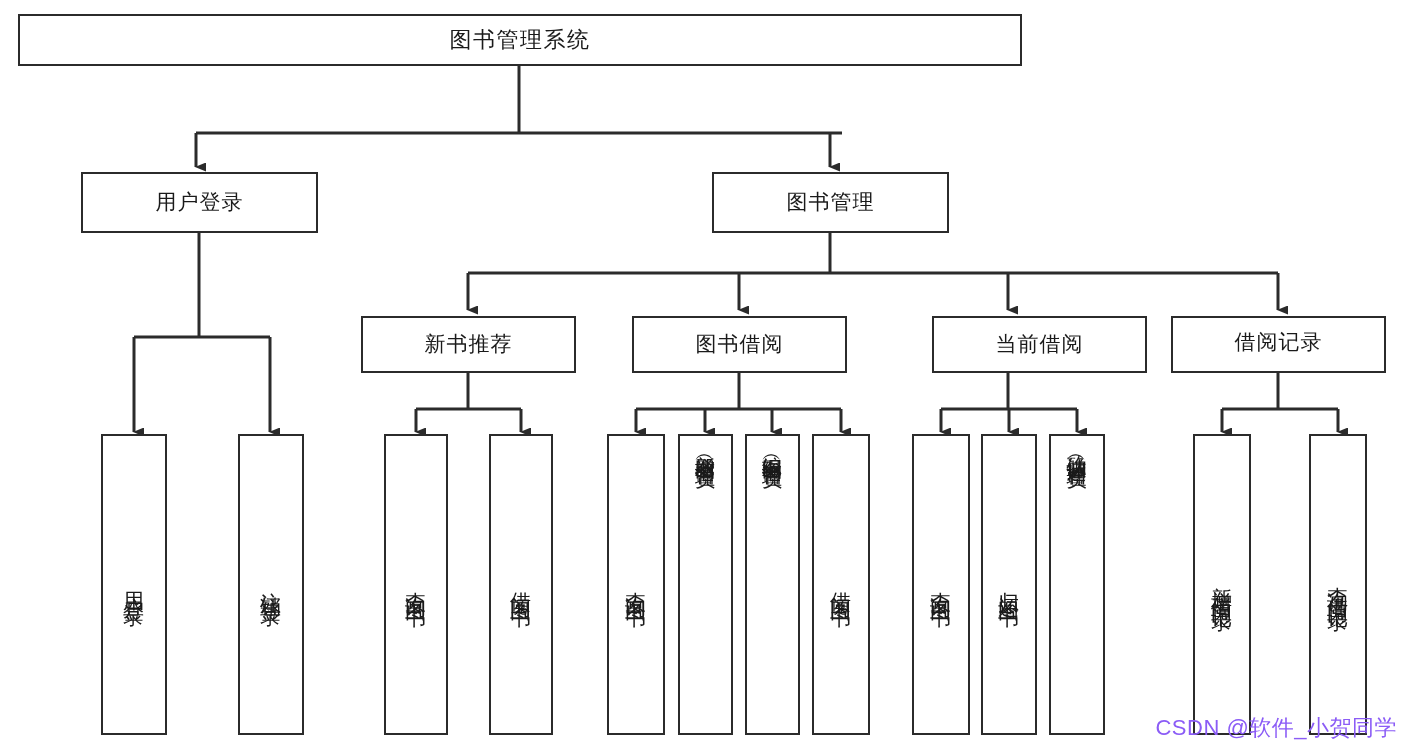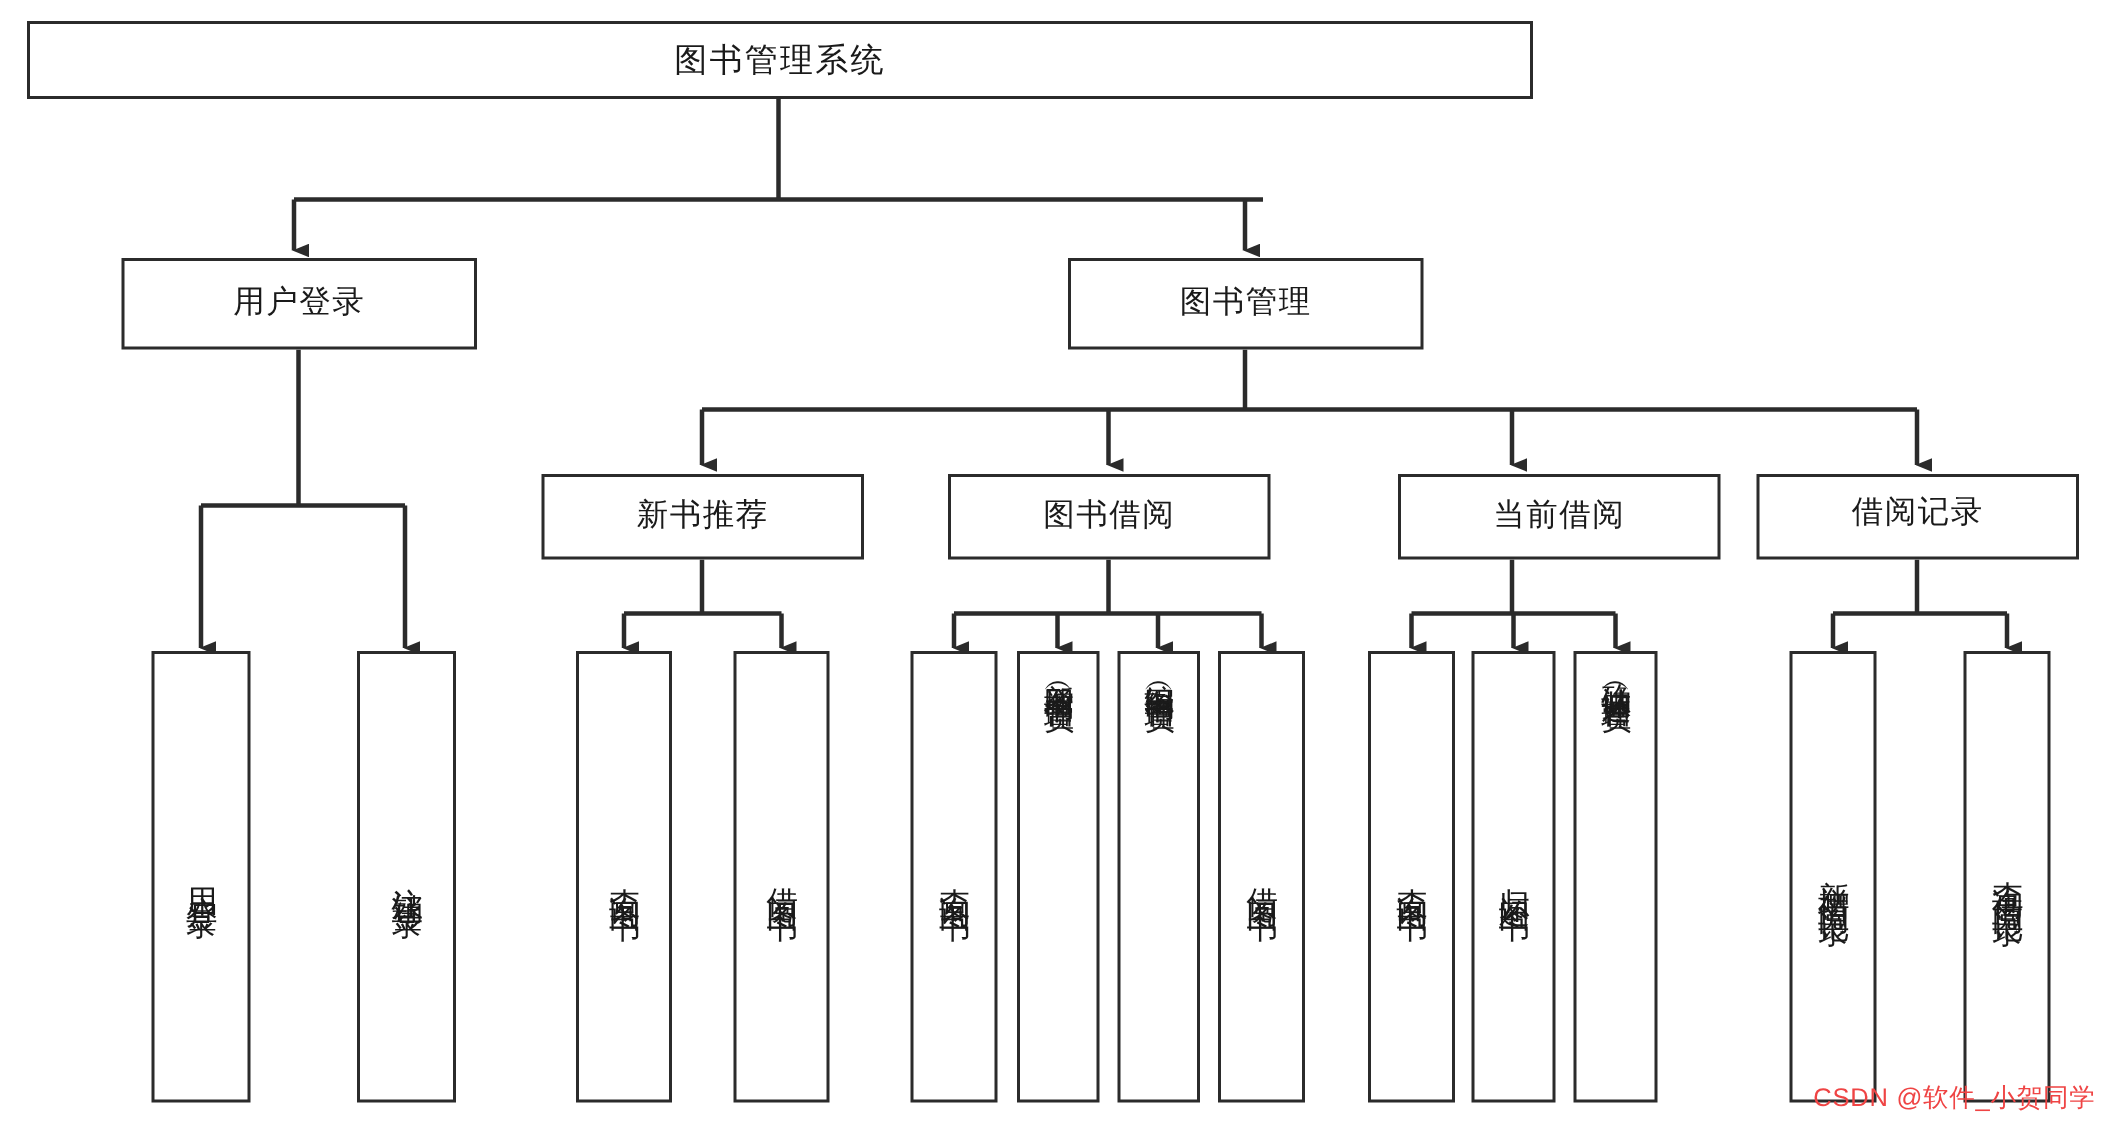--- a/index.html
+++ b/index.html
@@ -77,22 +77,22 @@
   }
   
   .node.vert.center-text {
     align-items: center;
     padding-top: 0;
   }
   #watermark {
     position: absolute;
     right: 8px;
     bottom: 4px;
-    font-size: 17px;
-    color: #ef4444;
+    font-size: 22px;
+    color: #8b5cf6;
     letter-spacing: 0.5px;
     white-space: nowrap;
     user-select: none;
   }
 </style>
 </head>
 <body>
 
 <div id="diagram-root">
 

